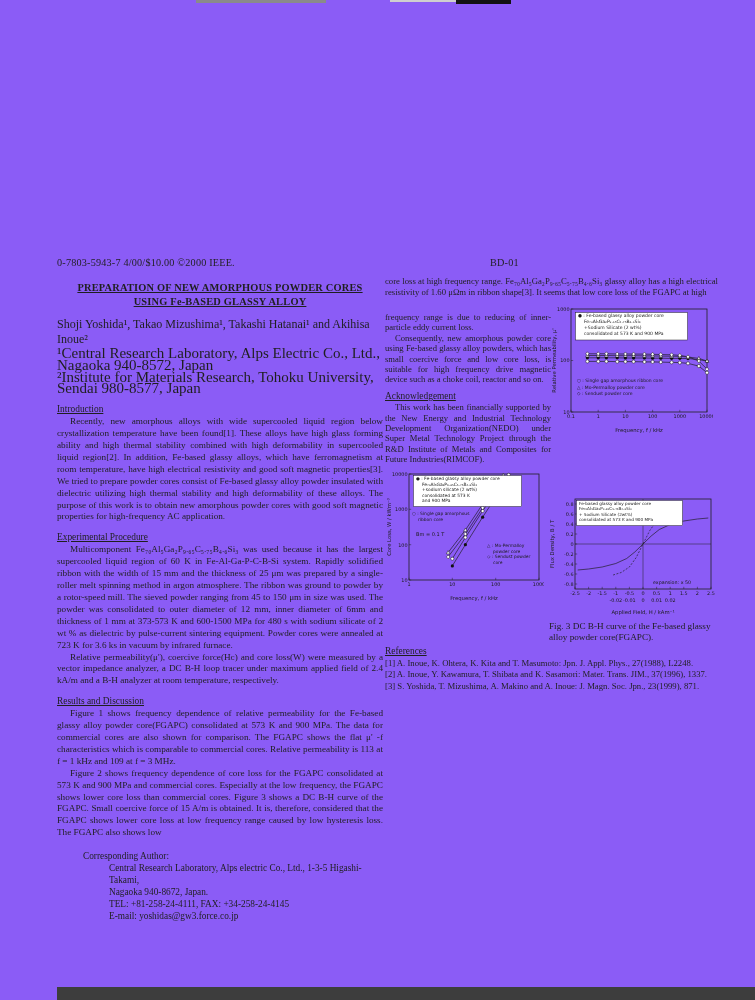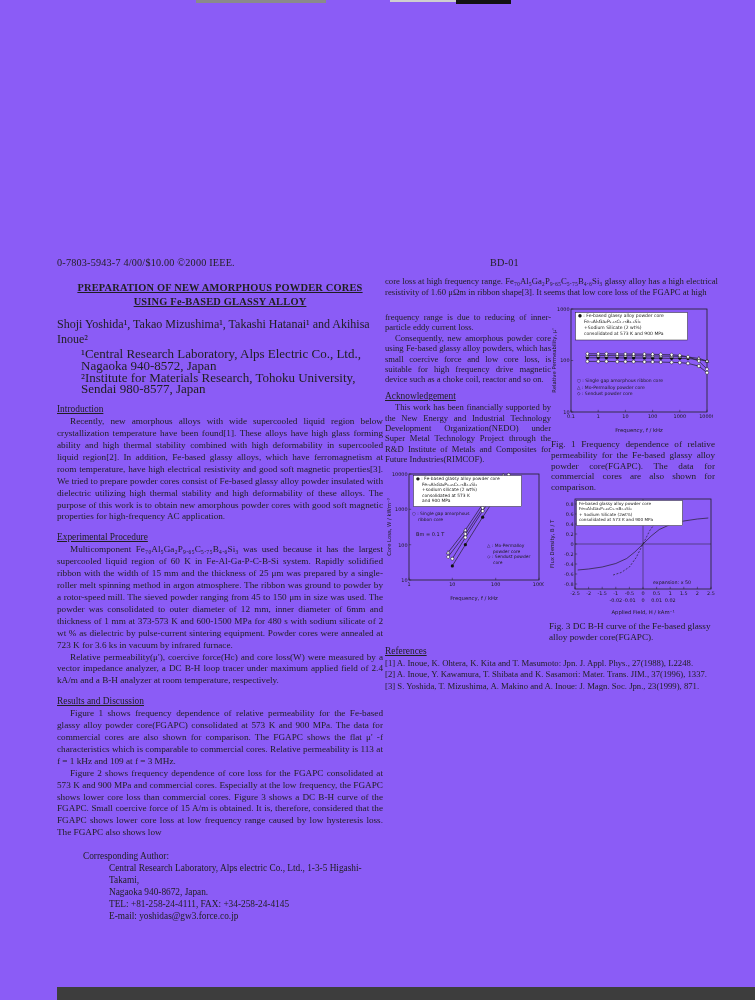--- a/index.html
+++ b/index.html
@@ -17,21 +17,21 @@
   .hdr.right{left:490px;top:257px;}
   
   .left-col{position:absolute;left:57px;top:281px;width:326px;}
   .right-wide{position:absolute;left:385px;top:276px;width:333px;font-size:8.7px;line-height:11px;text-align:justify;}
   .right-narrow{position:absolute;left:385px;top:312px;width:166px;font-size:8.6px;line-height:10.4px;text-align:justify;}
   .refs{position:absolute;left:385px;top:646px;width:334px;}
   
   .title{ text-align:center;font-size:10.4px;font-weight:bold;line-height:13.5px;margin-bottom:9px;letter-spacing:.2px;}
   .title span{text-decoration:underline;display:block;}
   .authors{font-size:12px;margin-bottom:1px;}
-  .affil{font-size:13px;line-height:11.8px;margin-left:24px;}
+  .affil{font-size:15px;line-height:11.8px;}
   .sec{font-size:9.4px;font-weight:normal;text-decoration:underline;margin:9px 0 2px 0;}
   .sec.tight{margin:6px 0 1px 0;}
   .body{font-size:9.2px;line-height:11.9px;text-align:justify;margin:0;}
   .ind{text-indent:13px;}
   .corr{margin-top:11px;font-size:9.3px;line-height:12px;}
   .corr .lbl{padding-left:26px;}
   .corr .cl{padding-left:52px;}
   .nar-ind{text-indent:10px;}
   
   .figure{position:absolute;margin:0;}
@@ -181,21 +181,20 @@
         <path d="M 156 61.125790995628826 L 157.7 63.125790995628826 L 156 65.12579099562882 L 154.3 63.125790995628826 Z" fill="#fff" stroke="#111" stroke-width="0.5"></path>
         <rect x="24.5" y="6.5" width="112" height="27.5" fill="#fff" stroke="#222" stroke-width="0.5"></rect>
         <text x="27" y="11" font-size="4.5">● : Fe-based glassy alloy powder core</text>
         <text x="33" y="17" font-size="4.5">Fe₇₀Al₅Ga₂P₉.₆₅C₅.₇₅B₄.₆Si₃</text>
         <text x="33" y="23" font-size="4.5">+Sodium Silicate (2 wt%)</text>
         <text x="33" y="29" font-size="4.5">consolidated at 573 K and 900 MPa</text>
         <text x="26" y="76" font-size="4.5">○ : Single gap amorphous ribbon core</text>
         <text x="26" y="82.6" font-size="4.5">△ : Mo-Permalloy powder core</text>
         <text x="26" y="89.2" font-size="4.5">◇ : Sendust powder core</text>
       </svg>
-    <figcaption class="cap">Fig. 1 Frequency dependence of relative permeability for the Fe-based glassy alloy powder core(FGAPC). The data for commercial cores are also shown for comparison.</figcaption>
   </figure>
 
   <figure class="figure" id="figure2">
     <svg viewBox="0 0 158 132" width="158" height="132">
         <rect x="23" y="4" width="130" height="106" fill="none" stroke="#222" stroke-width="0.8"></rect>
         <line x1="23.0" y1="110" x2="23.0" y2="107.8" stroke="#222" stroke-width="0.5"></line>
         <text x="23.0" y="116.3" font-size="4.9" text-anchor="middle">1</text>
         <line x1="66.3" y1="110" x2="66.3" y2="107.8" stroke="#222" stroke-width="0.5"></line>
         <text x="66.3" y="116.3" font-size="4.9" text-anchor="middle">10</text>
         <line x1="109.7" y1="110" x2="109.7" y2="107.8" stroke="#222" stroke-width="0.5"></line>

